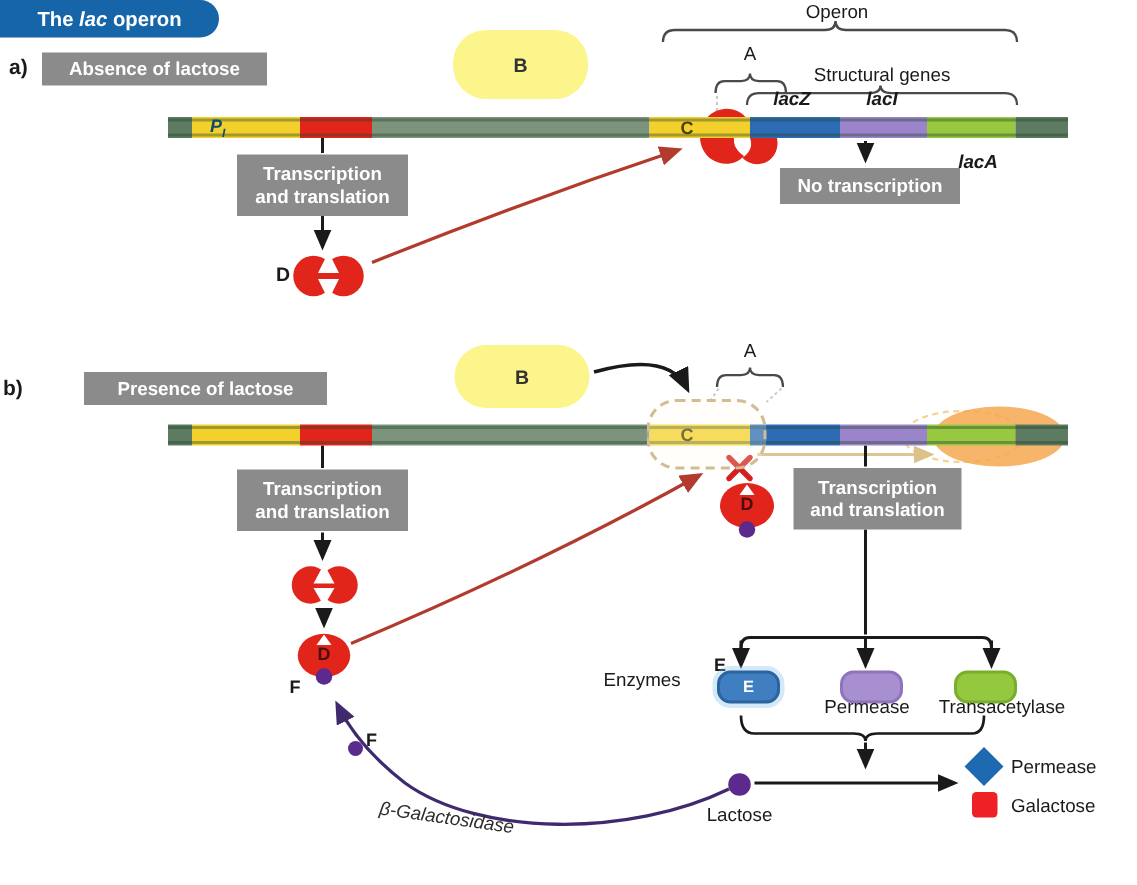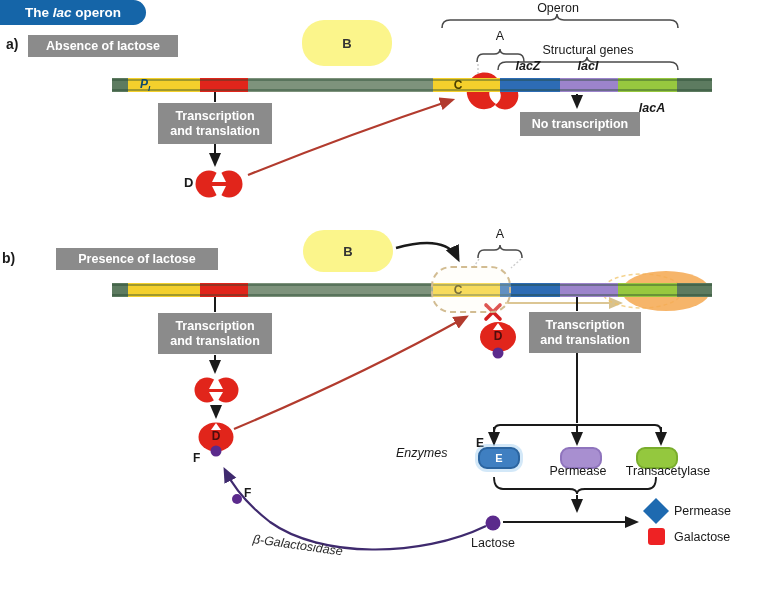--- a/index.html
+++ b/index.html
@@ -3,21 +3,21 @@
 <meta charset="utf-8">
 <style>
   html,body{margin:0;padding:0;background:#fff;}
   .stage{position:relative;width:758px;height:590px;background:#ffffff;
          font-family:"Liberation Sans",sans-serif;color:#1a1a1a;overflow:hidden;}
   .abs{position:absolute;}
   .lbl{font-size:12.5px;line-height:1.15;}
   .bold{font-weight:bold;}
   .it{font-style:italic;}
   .ctr{text-align:center;}
-  .rt{text-align:left;font-style:italic;}
+  .rt{text-align:center;}
   .graybox{background:#8b8b8b;color:#ffffff;font-weight:bold;font-size:12.5px;
            display:flex;flex-direction:column;align-items:center;justify-content:center;
            line-height:1.2;}
   .badge{background:#1565a8;color:#fff;font-weight:bold;font-size:13.5px;
          border-radius:0 13px 13px 0;display:flex;align-items:center;justify-content:center;}
   .blobB{background:#fbf58b;border-radius:22px;display:flex;align-items:center;justify-content:center;
          font-weight:bold;font-size:13px;color:#333;}
   .bar{height:14px;}
   .seg{position:absolute;top:0;height:14px;}
   .bar .stripeT{position:absolute;left:0;right:0;top:1px;height:2px;background:rgba(35,70,45,.40);}

